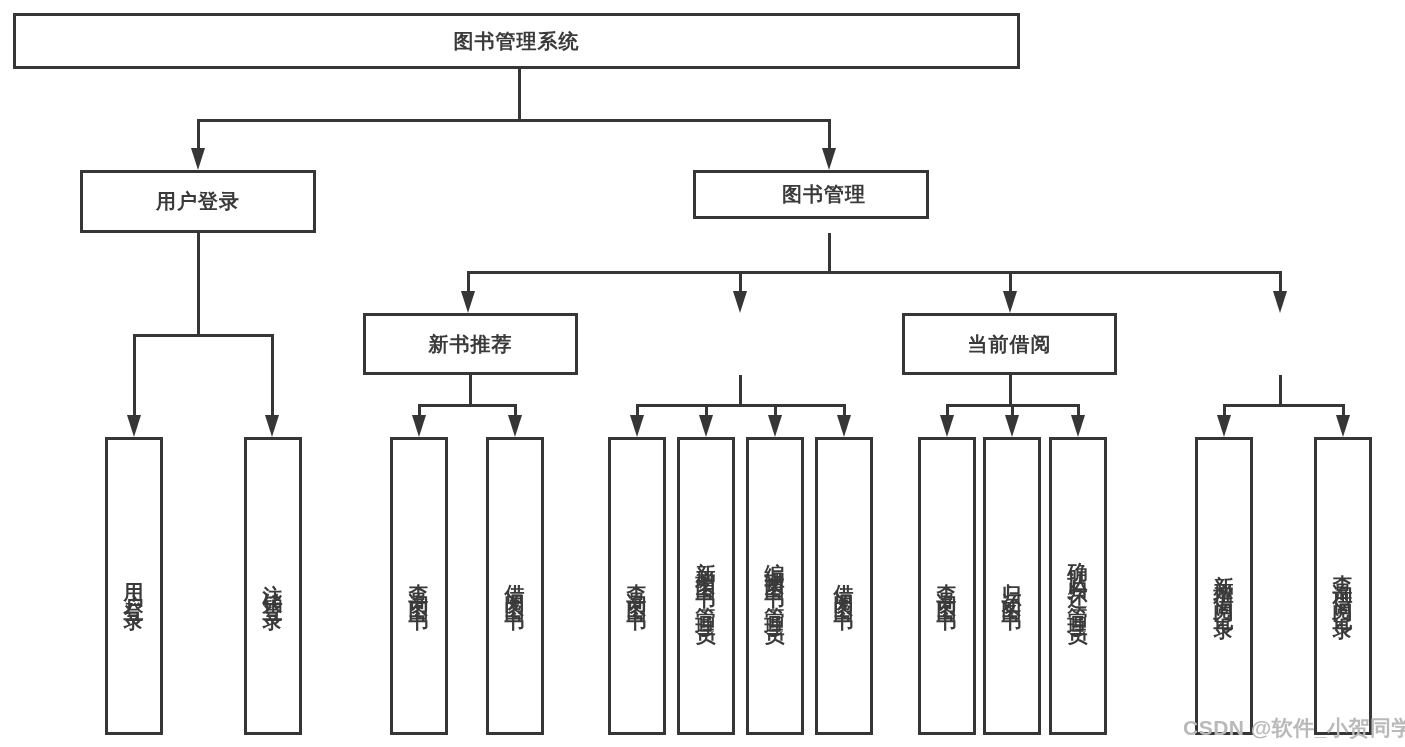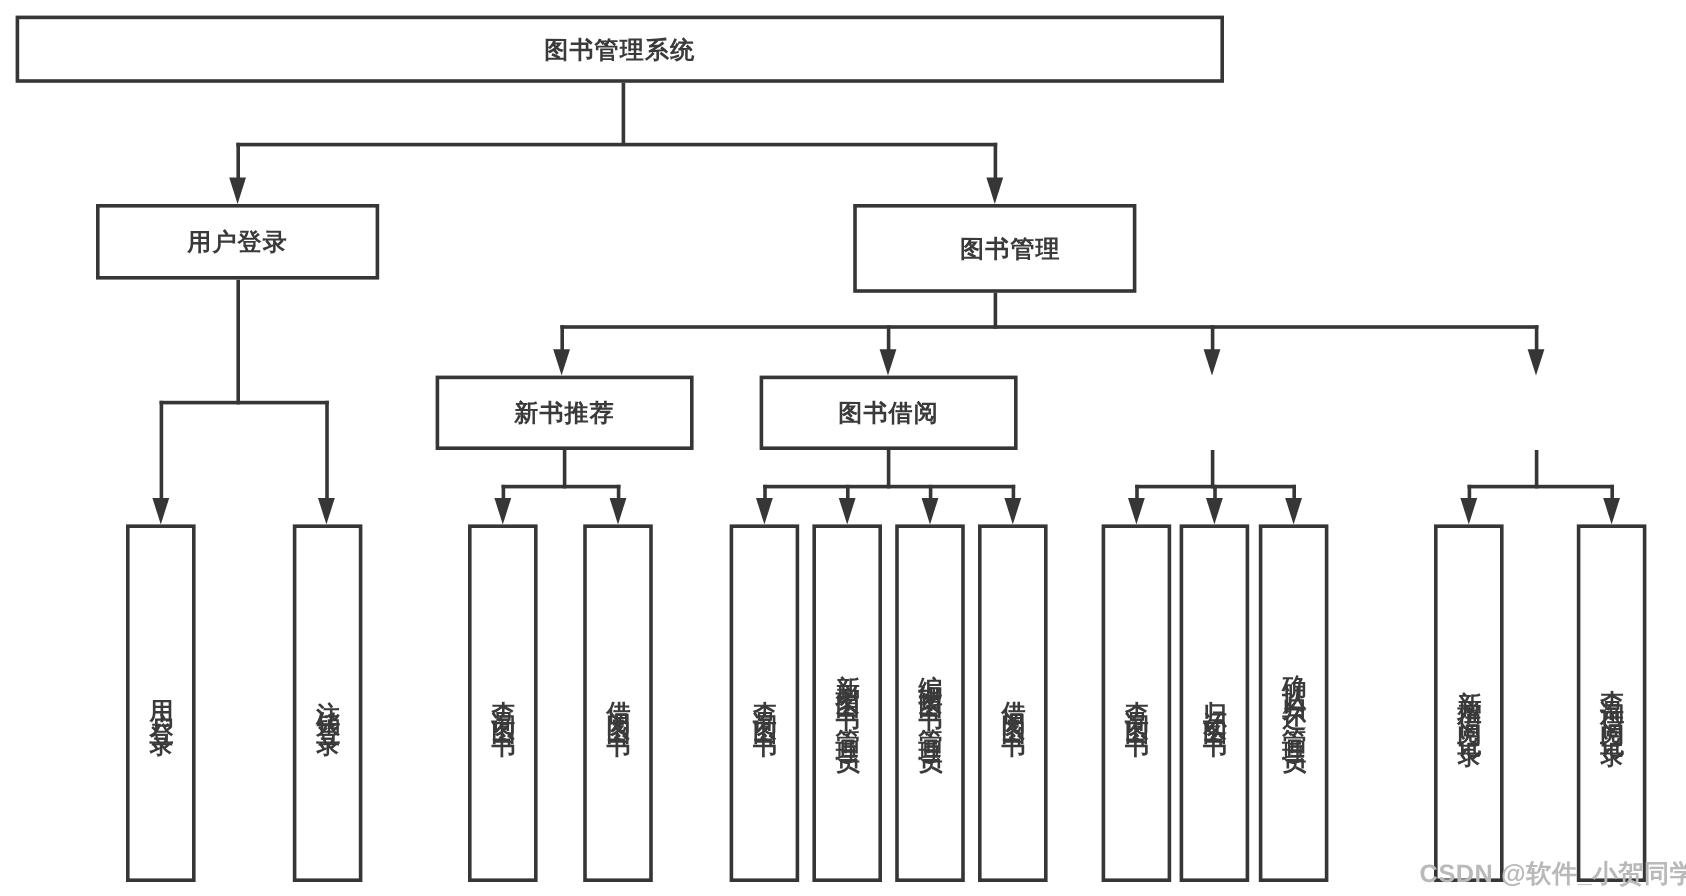--- a/index.html
+++ b/index.html
@@ -68,21 +68,21 @@
   <div class="vline" style="left:518px;top:68px;height:53px;"></div>
   <div class="hline" style="left:197px;top:119px;width:634px;"></div>
   <div class="vline" style="left:197px;top:119px;height:33px;"></div>
   <div class="arrow" style="left:191px;top:148px;"></div>
   <div class="vline" style="left:828px;top:119px;height:33px;"></div>
   <div class="arrow" style="left:822px;top:148px;"></div>
 
   <div class="box" style="left:80px;top:170px;width:236px;height:63px;">
     <span>用户登录</span>
   </div>
-  <div class="box" style="left:711px;top:170px;width:236px;height:74px;padding-left:26px;">
+  <div class="box" style="left:693px;top:170px;width:236px;height:49px;padding-left:26px;">
     <span>图书管理</span>
   </div>
 
   <div class="vline" style="left:197px;top:233px;height:104px;"></div>
   <div class="hline" style="left:133px;top:334px;width:141px;"></div>
   <div class="vline" style="left:133px;top:334px;height:82px;"></div>
   <div class="arrow" style="left:127px;top:415px;"></div>
   <div class="vline" style="left:271px;top:334px;height:82px;"></div>
   <div class="arrow" style="left:265px;top:415px;"></div>
 
@@ -93,22 +93,22 @@
   <div class="vline" style="left:739px;top:271px;height:22px;"></div>
   <div class="arrow" style="left:733px;top:291px;"></div>
   <div class="vline" style="left:1009px;top:271px;height:22px;"></div>
   <div class="arrow" style="left:1003px;top:291px;"></div>
   <div class="vline" style="left:1279px;top:271px;height:22px;"></div>
   <div class="arrow" style="left:1273px;top:291px;"></div>
 
   <div class="box" style="left:363px;top:313px;width:215px;height:62px;">
     <span>新书推荐</span>
   </div>
-  <div class="box" style="left:633px;top:313px;width:215px;height:62px;">
-    <span>图书借阅</span>
+  <div class="box" style="left:902px;top:313px;width:215px;height:62px;">
+    <span>当前借阅</span>
   </div>
 
   <div class="vline" style="left:469px;top:375px;height:32px;"></div>
   <div class="hline" style="left:418px;top:404px;width:99px;"></div>
   <div class="vline" style="left:418px;top:404px;height:12px;"></div>
   <div class="arrow" style="left:412px;top:415px;"></div>
   <div class="vline" style="left:514px;top:404px;height:12px;"></div>
   <div class="arrow" style="left:508px;top:415px;"></div>
 
   <div class="vline" style="left:739px;top:375px;height:32px;"></div>

